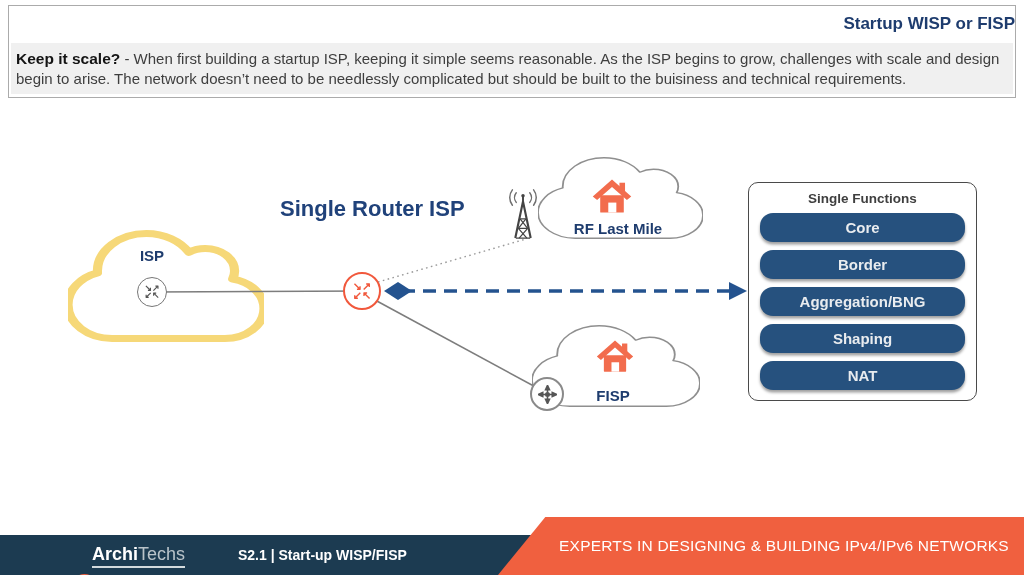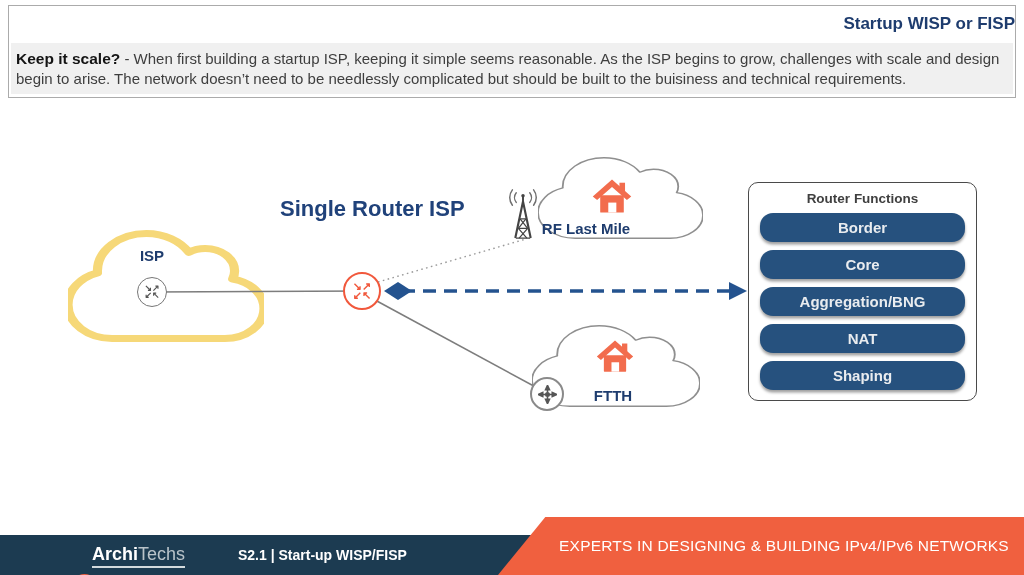--- a/index.html
+++ b/index.html
@@ -89,32 +89,32 @@
 
   <svg class="cloud-svg" style="left:538px; top:152px;" width="165" height="92" viewBox="0 0 640 512" preserveAspectRatio="none">
     <path d="M0 336c0 79.5 64.5 144 144 144h368c70.7 0 128-57.3 128-128 0-61.9-44-113.6-102.4-125.4 4.1-10.7 6.4-22.4 6.4-34.6 0-53-43-96-96-96-19.7 0-38.1 6-53.3 16.2C367 64.2 315.3 32 256 32 167.6 32 96 103.6 96 192c0 2.7.1 5.4.2 8.1C40.2 219.8 0 273.2 0 336z" fill="#ffffff" stroke="#8f8f8f" stroke-width="7" stroke-linejoin="round"></path>
   </svg>
   <svg class="house-svg" style="left:592px; top:179px;" width="40" height="36" viewBox="0 0 64 58">
     <rect x="44" y="6" width="9" height="16" fill="#f26c4d"></rect>
     <rect x="13" y="26" width="38" height="28" rx="1" fill="#f26c4d"></rect>
     <polygon points="32,1 63,28 56,34 32,13 8,34 1,28" fill="#f26c4d"></polygon>
     <rect x="26" y="38" width="13" height="16" fill="#ffffff"></rect>
   </svg>
-  <div class="cloud-label" style="left:516px; top:220px; width:140px;">RF Last Mile</div>
+  <div class="cloud-label" style="left:548px; top:220px; width:140px;">RF Last Mile</div>
 
   <svg class="cloud-svg" style="left:532px; top:320px;" width="168" height="92" viewBox="0 0 640 512" preserveAspectRatio="none">
     <path d="M0 336c0 79.5 64.5 144 144 144h368c70.7 0 128-57.3 128-128 0-61.9-44-113.6-102.4-125.4 4.1-10.7 6.4-22.4 6.4-34.6 0-53-43-96-96-96-19.7 0-38.1 6-53.3 16.2C367 64.2 315.3 32 256 32 167.6 32 96 103.6 96 192c0 2.7.1 5.4.2 8.1C40.2 219.8 0 273.2 0 336z" fill="#ffffff" stroke="#8f8f8f" stroke-width="7" stroke-linejoin="round"></path>
   </svg>
   <svg class="house-svg" style="left:596px; top:340px;" width="38" height="34" viewBox="0 0 64 58">
     <rect x="44" y="6" width="9" height="16" fill="#f26c4d"></rect>
     <rect x="13" y="26" width="38" height="28" rx="1" fill="#f26c4d"></rect>
     <polygon points="32,1 63,28 56,34 32,13 8,34 1,28" fill="#f26c4d"></polygon>
     <rect x="26" y="38" width="13" height="16" fill="#ffffff"></rect>
   </svg>
-  <div class="cloud-label" style="left:548px; top:387px; width:130px;">FTTH</div>
+  <div class="cloud-label" style="left:548px; top:387px; width:130px;">FISP</div>
 
   <svg class="lines-overlay" viewBox="0 0 1024 575">
     <line x1="152" y1="292" x2="366" y2="291" stroke="#7d7d7d" stroke-width="1.6"></line>
     <line x1="378" y1="282" x2="526" y2="239" stroke="#999999" stroke-width="1.4" stroke-dasharray="1.6 3.4"></line>
     <line x1="375" y1="300" x2="543" y2="391" stroke="#7d7d7d" stroke-width="1.6"></line>
     <line x1="402" y1="291" x2="731" y2="291" stroke="#24538f" stroke-width="3.6" stroke-dasharray="13 8"></line>
     <polygon points="384,291 398,282 412,291 398,300" fill="#24538f"></polygon>
     <polygon points="747,291 729,282 729,300" fill="#24538f"></polygon>
   </svg>
 
@@ -152,27 +152,27 @@
         <polygon points="18,9.5 23.5,12 18,14.5"></polygon>
         <line x1="12" y1="9.5" x2="12" y2="5.5"></line>
         <polygon points="9.5,6 12,0.5 14.5,6"></polygon>
         <line x1="12" y1="14.5" x2="12" y2="18.5"></line>
         <polygon points="9.5,18 12,23.5 14.5,18"></polygon>
       </g>
     </svg>
   </div>
 
   <div class="nf-panel">
-    <div class="nf-title">Router Functions</div>
+    <div class="nf-title">Single Functions</div>
     <div class="nf-pills">
+      <div class="nf-pill">Core</div>
       <div class="nf-pill">Border</div>
-      <div class="nf-pill">Core</div>
       <div class="nf-pill">Aggregation/BNG</div>
+      <div class="nf-pill">Shaping</div>
       <div class="nf-pill">NAT</div>
-      <div class="nf-pill">Shaping</div>
     </div>
   </div>
 
   <div class="footer-bar"></div>
   <div class="logo-badge">
     <span>IP</span>
   </div>
   <div class="brand">
     <span class="archi">Archi</span><span class="techs">Techs</span>
   </div>

